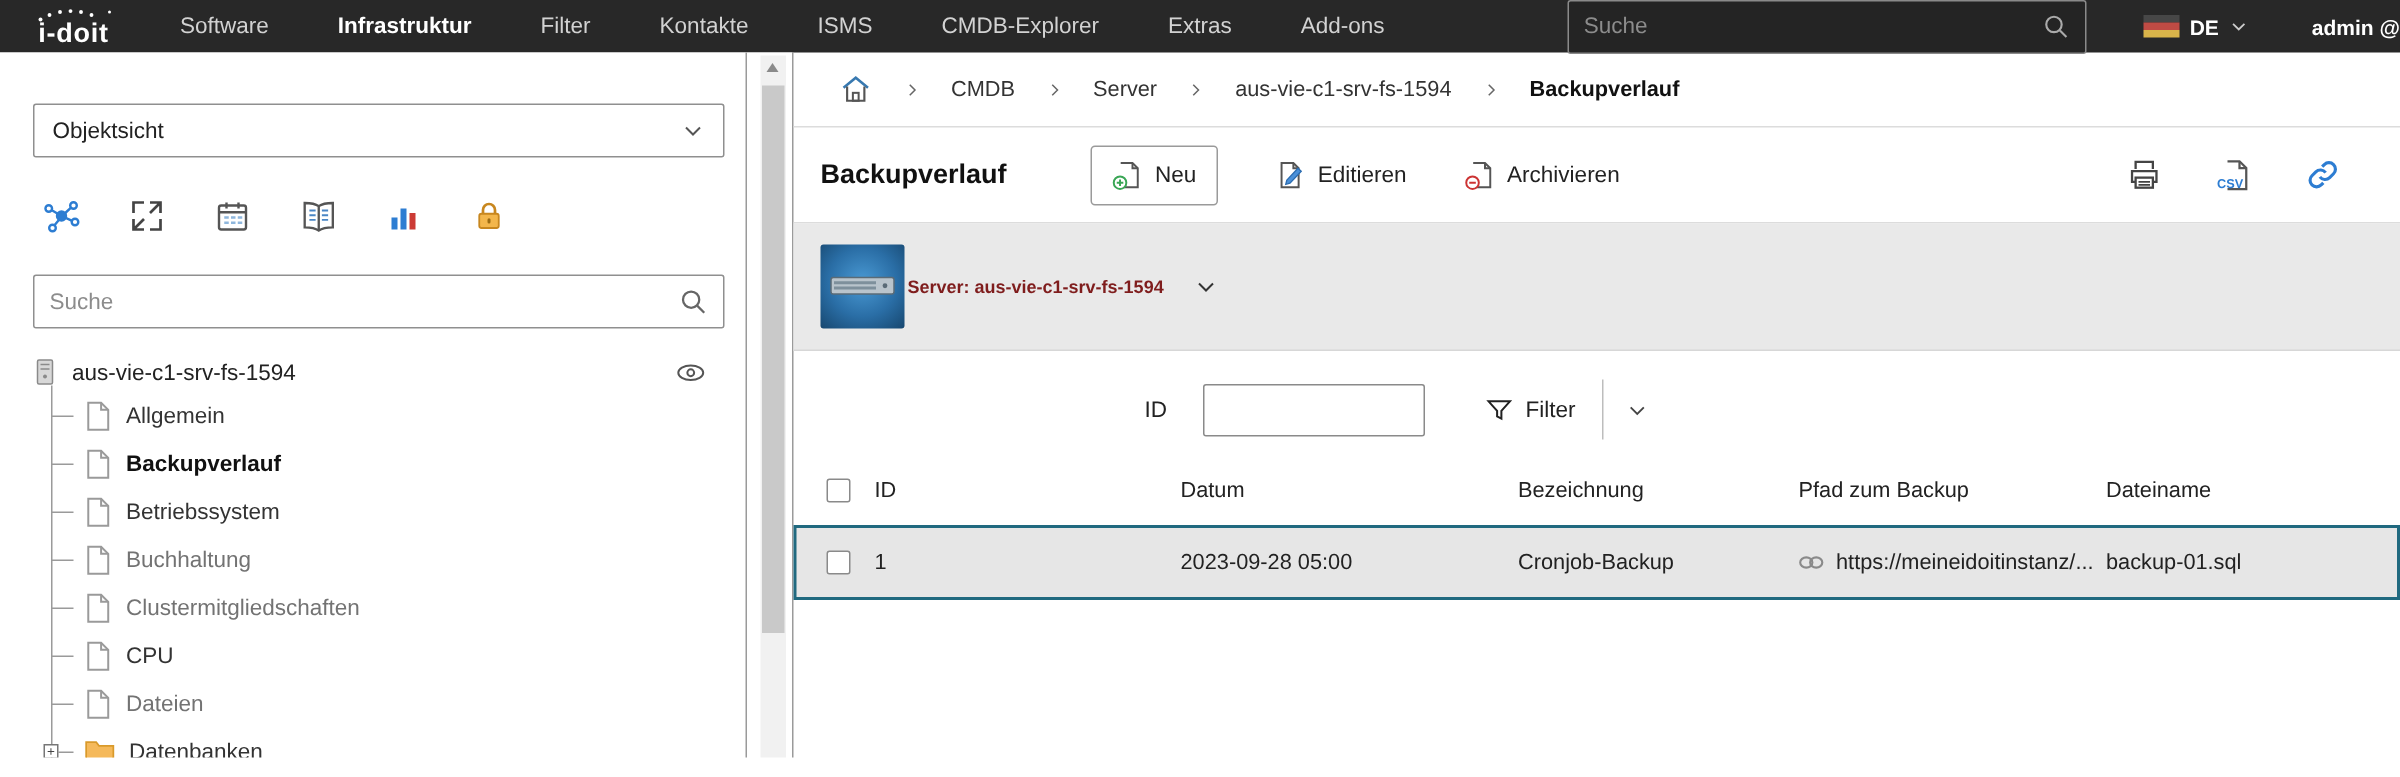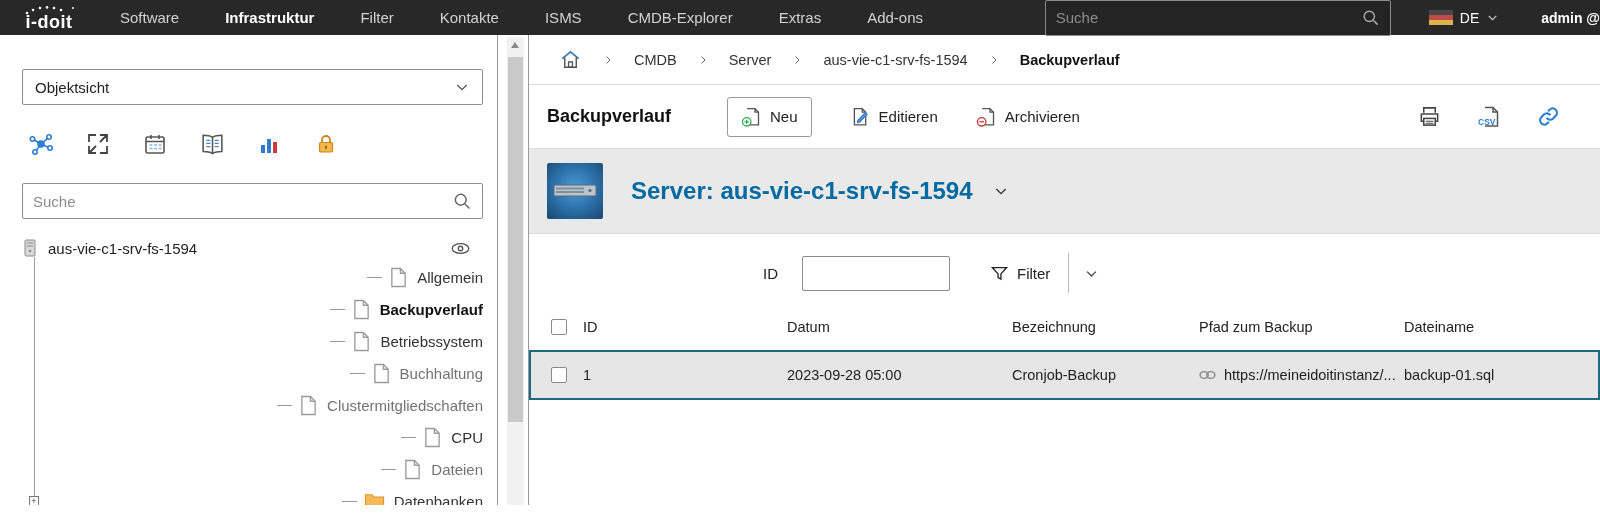--- a/index.html
+++ b/index.html
@@ -15,21 +15,21 @@
   .nav-item { font-size: 15px; color: #d2d2d2; cursor: pointer; white-space: nowrap; }
   .nav-item.active { color: #fff; font-weight: bold; }
   .nav-search { margin-left: auto; width: 346px; height: 36px; border: 1px solid #8a8a8a; border-radius: 2px;
     background: #242424; display: flex; align-items: center; padding: 0 10px; }
   .nav-search input { flex: 1; background: transparent; border: none; outline: none; color: #bdbdbd;
     font-size: 15px; font-family: inherit; }
   .lang { display: flex; align-items: center; margin-left: 38px; gap: 7px; }
   .flag { width: 24px; height: 15px; display: flex; flex-direction: column; }
   .flag span { flex: 1; }
   .flag .f1 { background: #474747; } .flag .f2 { background: #bf4b44; } .flag .f3 { background: #d9b44a; }
-  .lang-code { color: #fff; font-size: 14px; }
+  .lang-code { color: #fff; font-size: 14px; font-weight: bold; }
   .user { margin-left: 42px; color: #fff; font-size: 14px; font-weight: bold; white-space: nowrap; }
 
   
   .content-row { display: flex; height: 470px; }
 
   
   .sidebar { width: 528px; flex-shrink: 0; position: relative; background: #fff; }
   .sidebar-inner { position: absolute; left: 0; top: 0; bottom: 0; right: 30px;
     border-right: 1px solid #9a9a9a; padding: 0 14px 0 22px; overflow: hidden; }
   .side-select { margin-top: 34px; height: 36px; border: 1px solid #8f8f8f; border-radius: 2px;
@@ -42,21 +42,21 @@
   .side-search input { flex: 1; border: none; outline: none; font-size: 15px; color: #555;
     font-family: inherit; background: transparent; }
   .side-search input::placeholder, .nav-search input::placeholder { color: #8c8c8c; opacity: 1; }
 
   .tree { margin-top: 16px; font-size: 15px; color: #333; }
   .tree-root { display: flex; align-items: center; height: 26px; }
   .tree-root .lbl { margin-left: 10px; color: #222; }
   .tree-root .eye { margin-left: auto; margin-right: 12px; cursor: pointer; display: flex; }
   .tree-kids { position: relative; margin-left: 12px; }
   .tree-kids::before { content: ''; position: absolute; left: 0; top: -4px; height: 478px; width: 1px; background: #9a9a9a; }
-  .tk-row { display: flex; align-items: center; height: 32px; position: relative; cursor: pointer; justify-content: flex-end; }
+  .tk-row { display: flex; align-items: center; height: 32px; position: relative; cursor: pointer; }
   .tk-row::before { content: ''; width: 15px; height: 1px; background: #9a9a9a; margin-right: 7px; flex-shrink: 0; }
   .tk-row .icon { margin-right: 9px; display: flex; }
   .tk-row.normal { color: #333; }
   .tk-row.empty { color: #737373; }
   .tk-row.active { color: #111; font-weight: bold; }
   .expander { position: absolute; left: -5px; top: 50%; margin-top: -5px; width: 10px; height: 10px;
     border: 1px solid #777; background: #fff; font-size: 9px; line-height: 8px; text-align: center; color: #444; }
 
   .side-scroll { position: absolute; right: 4px; top: 2px; bottom: 0; width: 17px; background: #f1f1f1; }
   .side-scroll .arr { position: absolute; top: 5px; left: 4px; width: 0; height: 0;
@@ -80,21 +80,21 @@
   .btn-edit { margin-left: 38px; }
   .btn-arch { margin-left: 38px; }
   .toolbar-right { margin-left: auto; display: flex; align-items: center; gap: 36px; }
   .tb-icon { cursor: pointer; display: flex; }
 
   .object-bar { height: 85px; background: #e9e9e9; border-bottom: 1px solid #d7d7d7;
     display: flex; align-items: center; padding-left: 18px; }
   .obj-thumb { width: 56px; height: 56px; border-radius: 2px; flex-shrink: 0;
     background: radial-gradient(circle at 50% 45%, #4a9ad4 0%, #2a6ea6 55%, #17476f 100%);
     display: flex; align-items: center; justify-content: center; }
-  .obj-title { margin-left: 28px; font-size: 24px; font-weight: bold; color: #0369a1; }
+  .obj-title { margin-left: 2px; font-size: 12px; font-weight: bold; color: #7f1d1d; }
   .obj-chevron { margin-left: 20px; display: flex; cursor: pointer; }
 
   .filter-row { margin-top: 10px; height: 58px; display: flex; align-items: center; }
   .filter-id-label { margin-left: 234px; font-size: 15px; color: #222; }
   .filter-input { margin-left: 24px; width: 148px; height: 35px; border: 1px solid #8a8a8a; border-radius: 2px;
     font-size: 14px; padding: 0 8px; font-family: inherit; outline: none; }
   .filter-btn { margin-left: 40px; display: flex; align-items: center; gap: 8px; font-size: 15px; color: #222; cursor: pointer; }
   .filter-sep { width: 1px; height: 40px; background: #bdbdbd; margin: 0 15px 0 18px; }
   .filter-chevron { display: flex; cursor: pointer; }
 

